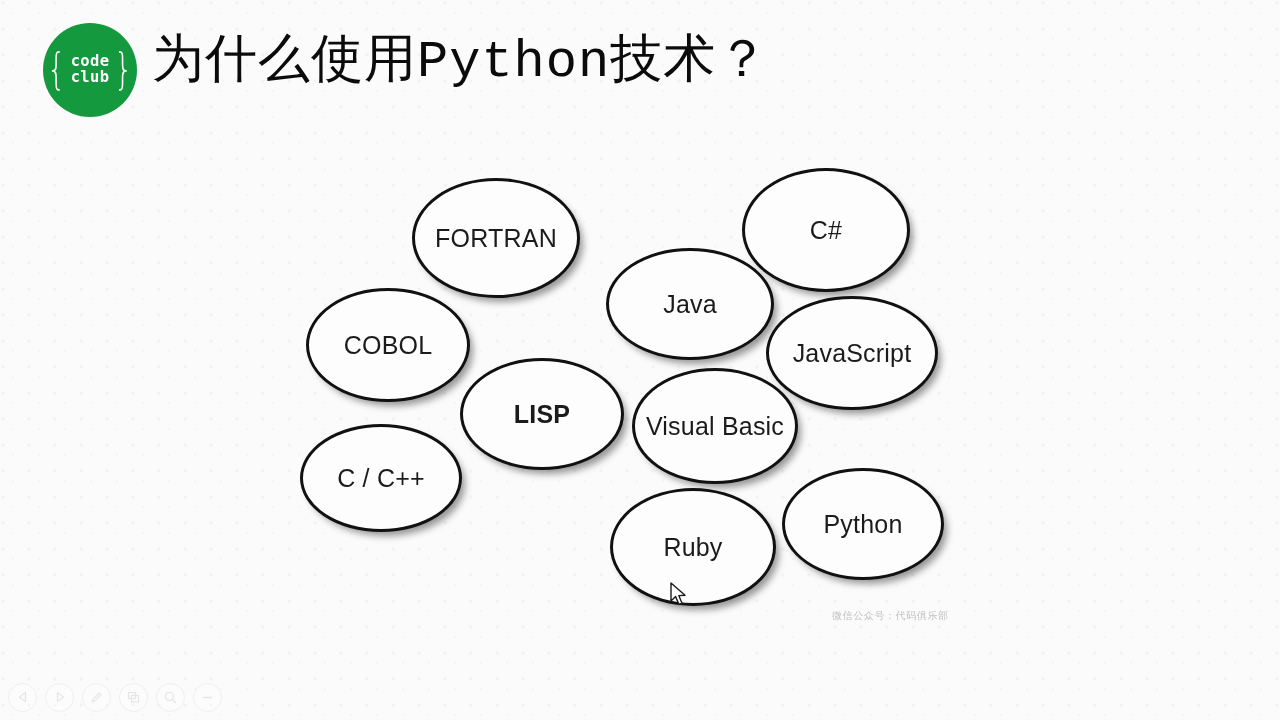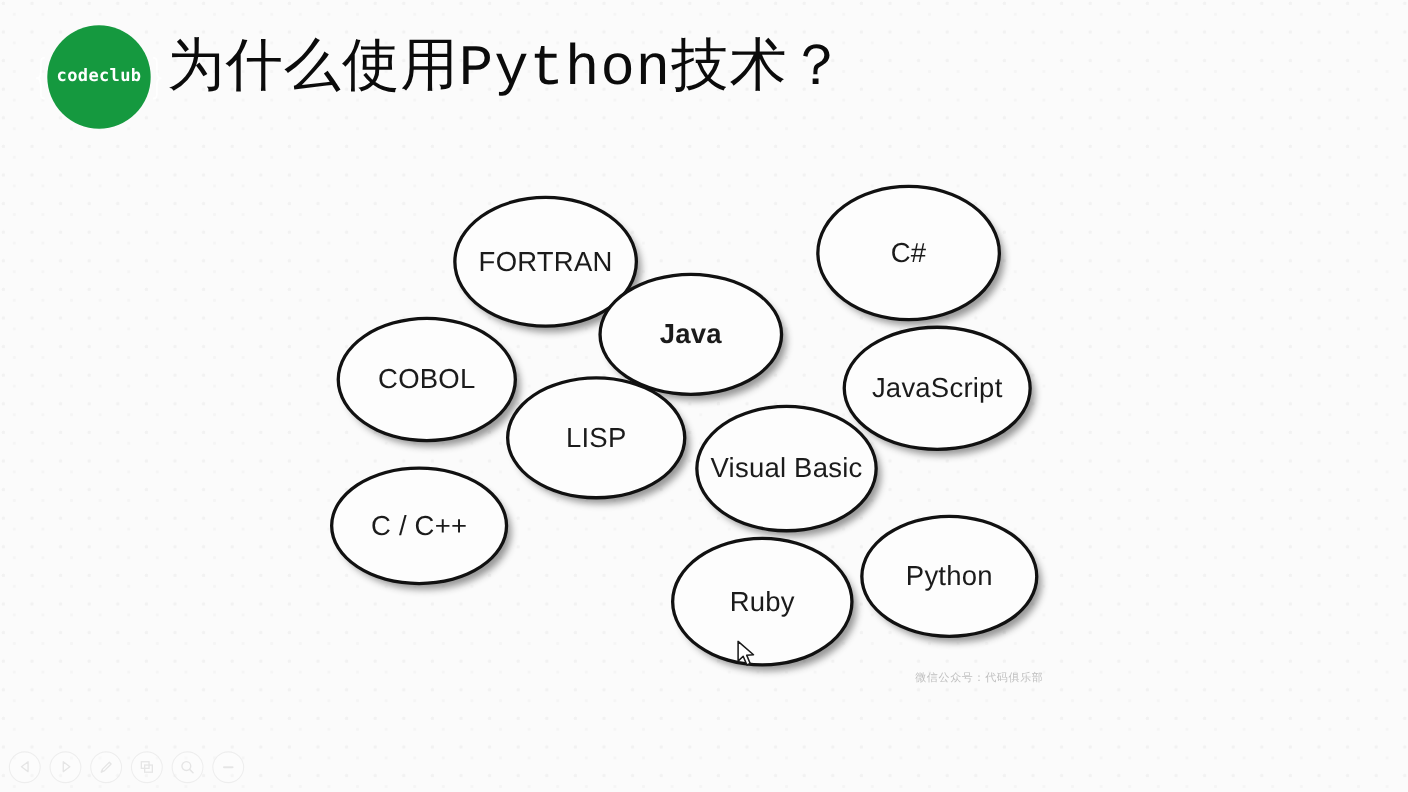--- a/index.html
+++ b/index.html
@@ -58,21 +58,21 @@
   .brace {
     color: #ffffff;
     font-family: "DejaVu Sans", sans-serif;
     font-size: 42px;
     font-weight: 300;
     line-height: 1;
     transform: scaleX(0.7);
   }
   #logo-words {
     display: flex;
-    flex-direction: row;
+    flex-direction: column;
     align-items: center;
     justify-content: space-between;
     line-height: 1.02;
     padding: 0 1px;
   }
   #logo-words span {
     color: #ffffff;
     font-family: "DejaVu Sans Mono", monospace;
     font-size: 15.5px;
     font-weight: bold;
@@ -190,33 +190,33 @@
   <div id="diagram">
 
     <div class="bubble" style="left:412px;top:48px;width:168px;height:120px;">
       <span class="bubble-label">FORTRAN</span>
     </div>
 
     <div class="bubble" style="left:742px;top:38px;width:168px;height:124px;">
       <span class="bubble-label">C#</span>
     </div>
 
-    <div class="bubble" style="left:544px;top:118px;width:168px;height:112px;font-weight:bold;">
+    <div class="bubble" style="left:606px;top:118px;width:168px;height:112px;">
       <span class="bubble-label">Java</span>
     </div>
 
     <div class="bubble" style="left:306px;top:158px;width:164px;height:114px;">
       <span class="bubble-label">COBOL</span>
     </div>
 
     <div class="bubble" style="left:766px;top:166px;width:172px;height:114px;">
       <span class="bubble-label">JavaScript</span>
     </div>
 
-    <div class="bubble" style="left:460px;top:212px;width:164px;height:112px;">
+    <div class="bubble" style="left:460px;top:228px;width:164px;height:112px;font-weight:bold;">
       <span class="bubble-label">LISP</span>
     </div>
 
     <div class="bubble" style="left:632px;top:238px;width:166px;height:116px;">
       <span class="bubble-label">Visual Basic</span>
     </div>
 
     <div class="bubble" style="left:300px;top:294px;width:162px;height:108px;">
       <span class="bubble-label">C / C++</span>
     </div>

